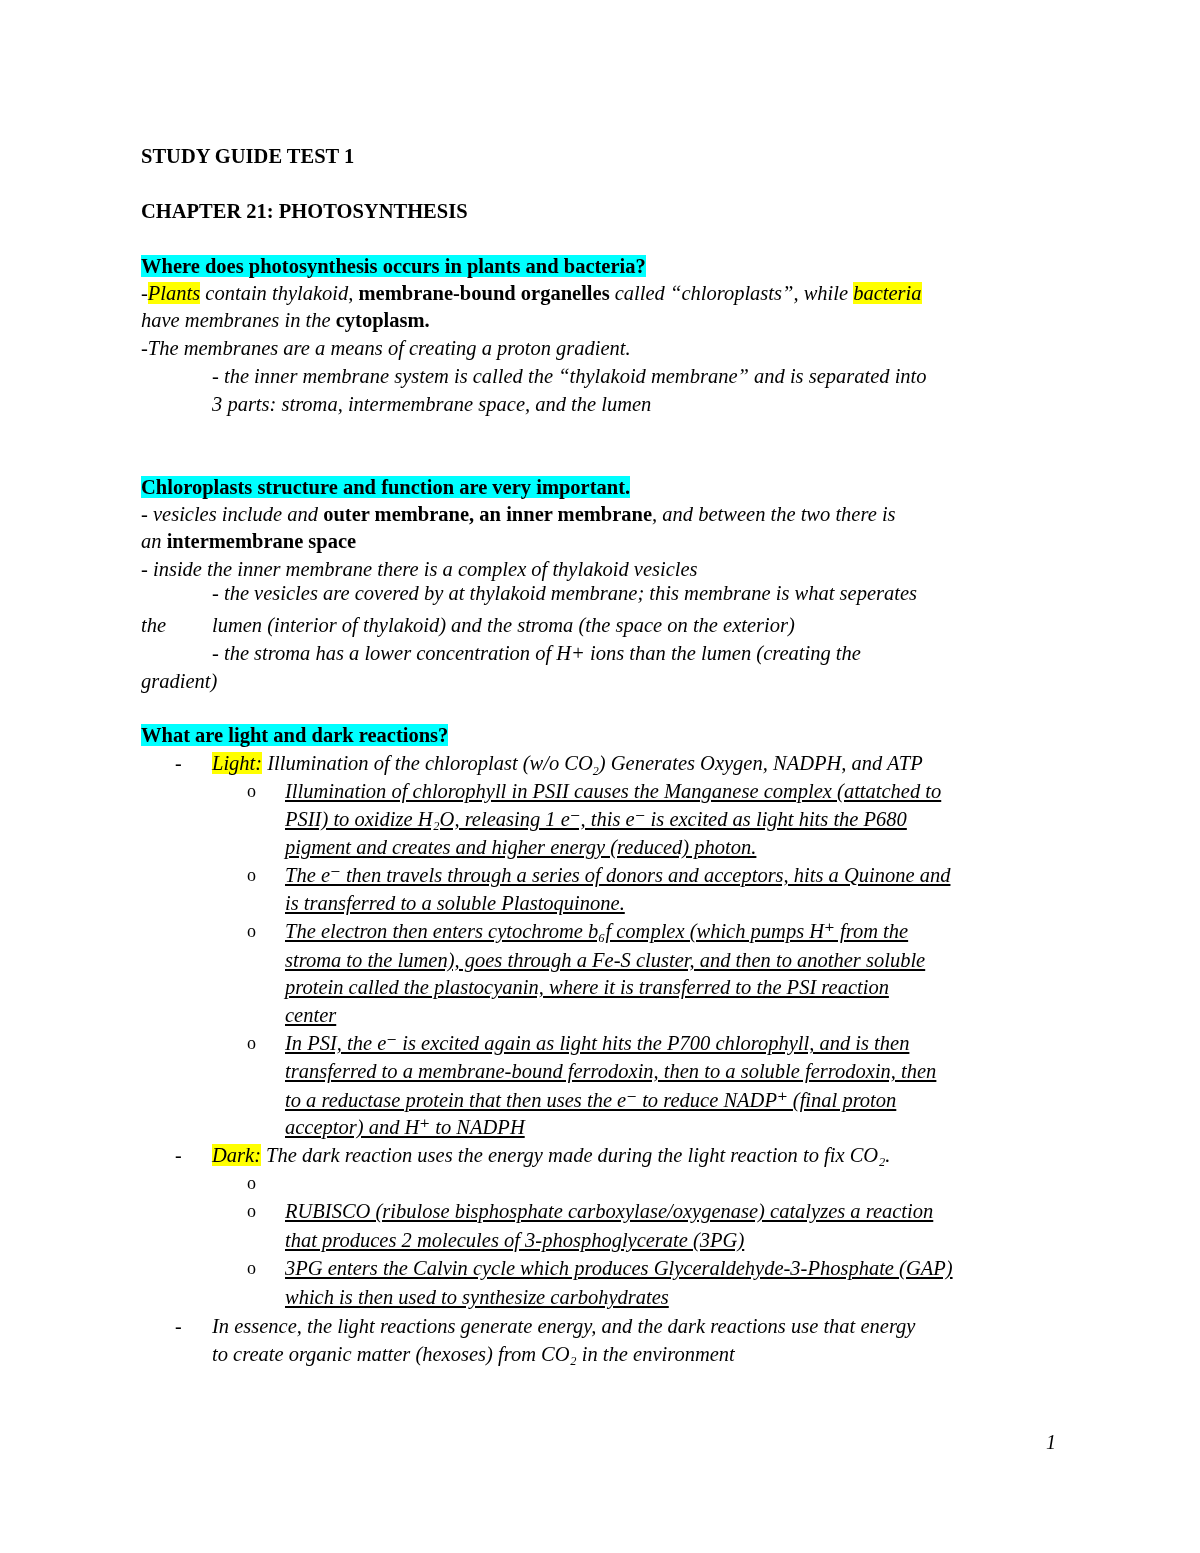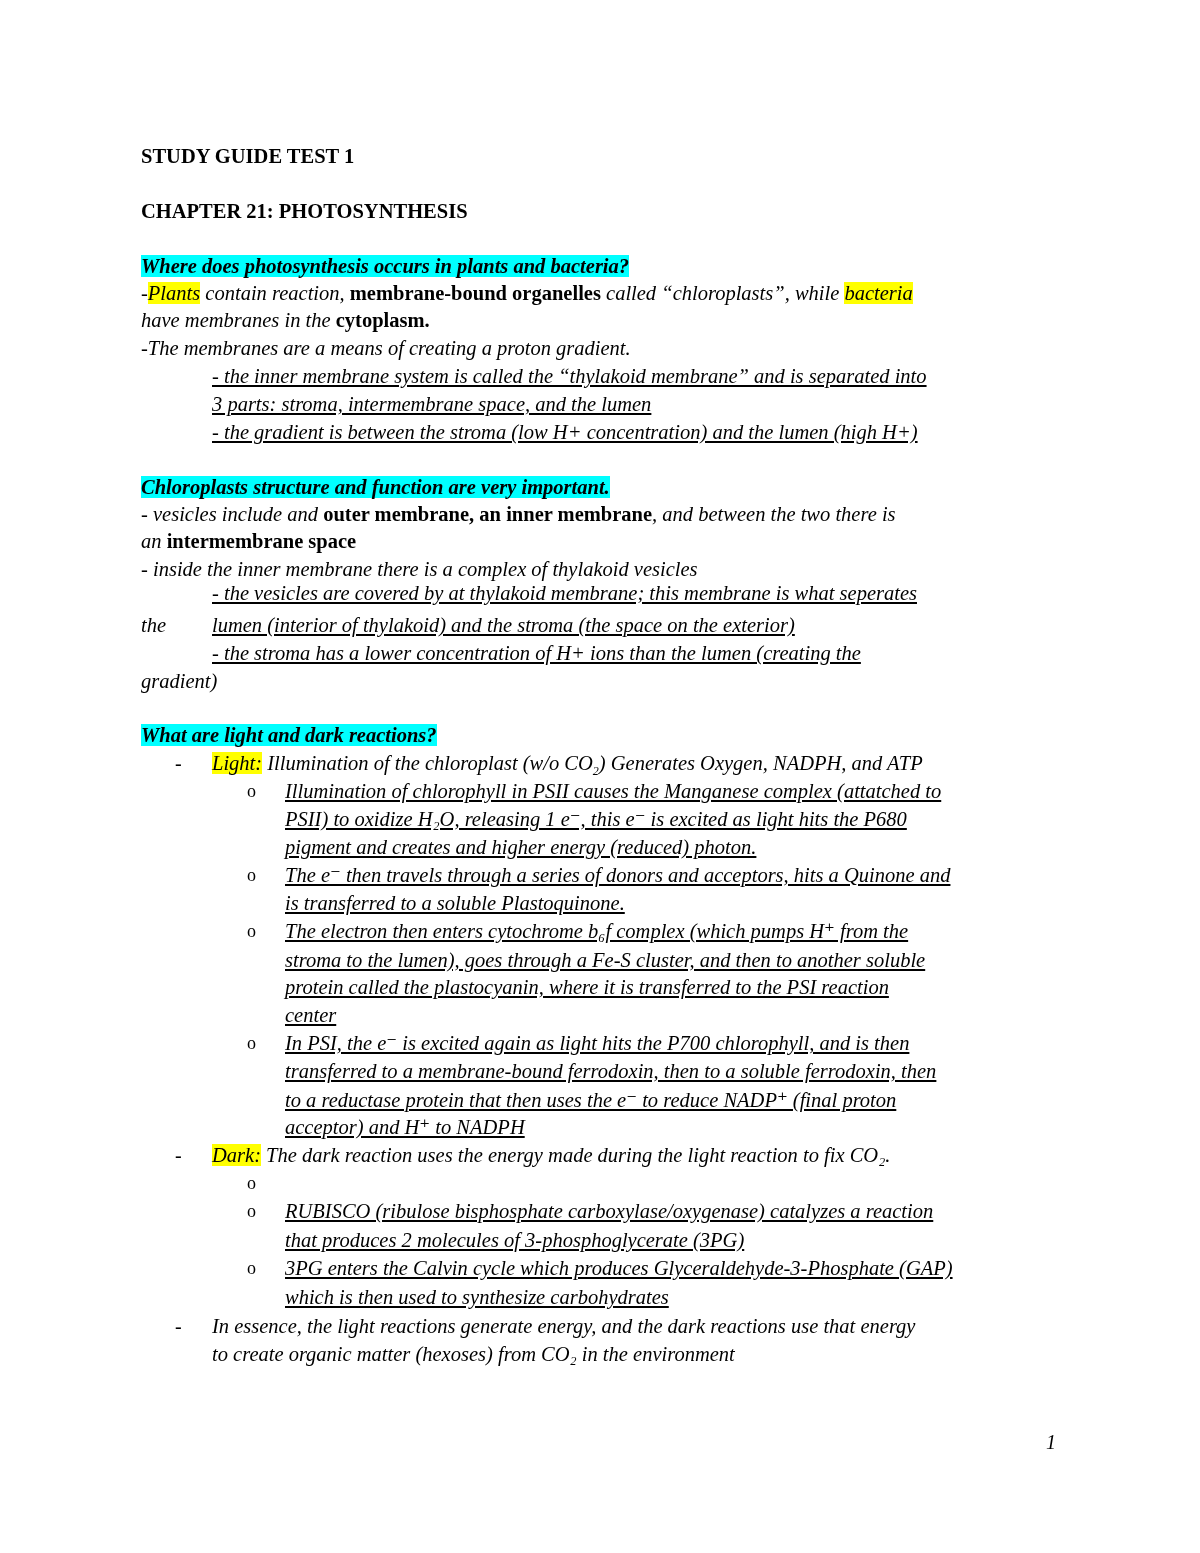--- a/index.html
+++ b/index.html
@@ -2,45 +2,44 @@
 <html><head>
 <meta charset="utf-8">
 <style>
   html, body { margin: 0; padding: 0; background: #ffffff; }
   body { width: 1200px; height: 1553px; position: relative; overflow: hidden;
          font-family: "Liberation Serif", "DejaVu Serif", serif; color: #000; }
   .page { position: absolute; left: 0; top: 0; width: 1056px; height: 1553px; }
   .line { position: absolute; left: 141px; font-size: 20.5px; line-height: 27px; white-space: nowrap; }
   .b { font-weight: bold; }
   .i { font-style: italic; }
-  .hl-c { background: #00ffff; font-style: italic; }
+  .hl-c { background: #00ffff; }
   .hl-y { background: #ffff00; }
-  .ind1 { left: 212px; text-decoration: underline; }
+  .ind1 { left: 212px; }
   .bul-dash { position: absolute; left: 175px; font-size: 20px; line-height: 27px; }
   .bul-o { position: absolute; left: 247px; font-size: 18px; line-height: 27px; }
   .ind2 { left: 212px; }
   .ind3 { left: 285px; text-decoration: underline; }
   sub, sup { font-size: 12px; line-height: 0; }
   .pagenum { position: absolute; left: 1046px; top: 1431px; font-size: 20px; font-style: italic; }
 </style>
 </head>
 <body>
 
 <div class="page">
 
   <div class="line b" style="top:143px">STUDY GUIDE TEST 1</div>
   <div class="line b" style="top:198px">CHAPTER 21: PHOTOSYNTHESIS</div>
 
   <div class="line b" style="top:253px"><span class="hl-c">Where does photosynthesis occurs in plants and bacteria?</span></div>
-  <div class="line" style="top:280px"><span class="i">-</span><span class="i hl-y">Plants</span><span class="i"> contain reaction, </span><span class="b">membrane-bound organelles</span><span class="i"> called “chloroplasts”, while </span><span class="i hl-y">bacteria</span></div>
+  <div class="line" style="top:280px"><span class="i">-</span><span class="i hl-y">Plants</span><span class="i"> contain thylakoid, </span><span class="b">membrane-bound organelles</span><span class="i"> called “chloroplasts”, while </span><span class="i hl-y">bacteria</span></div>
   <div class="line" style="top:307px"><span class="i">have membranes in the </span><span class="b">cytoplasm.</span></div>
   <div class="line i" style="top:335px">-The membranes are a means of creating a proton gradient.</div>
   <div class="line i ind1" style="top:363px">- the inner membrane system is called the “thylakoid membrane” and is separated into</div>
   <div class="line i ind1" style="top:391px">3 parts: stroma, intermembrane space, and the lumen</div>
-  <div class="line i ind1" style="top:419px">- the gradient is between the stroma (low H+ concentration) and the lumen (high H+)</div>
 
   <div class="line b" style="top:474px"><span class="hl-c">Chloroplasts structure and function are very important.</span></div>
   <div class="line" style="top:501px"><span class="i">- vesicles include and </span><span class="b">outer membrane, an inner membrane</span><span class="i">, and between the two there is</span></div>
   <div class="line" style="top:528px"><span class="i">an </span><span class="b">intermembrane space</span></div>
   <div class="line i" style="top:556px">- inside the inner membrane there is a complex of thylakoid vesicles</div>
   <div class="line i ind1" style="top:580px">- the vesicles are covered by at thylakoid membrane; this membrane is what seperates</div>
   <div class="line i" style="top:612px">the</div>
   <div class="line i ind1" style="top:612px">lumen (interior of thylakoid) and the stroma (the space on the exterior)</div>
   <div class="line i ind1" style="top:640px">- the stroma has a lower concentration of H+ ions than the lumen (creating the</div>
   <div class="line i" style="top:668px">gradient)</div>

